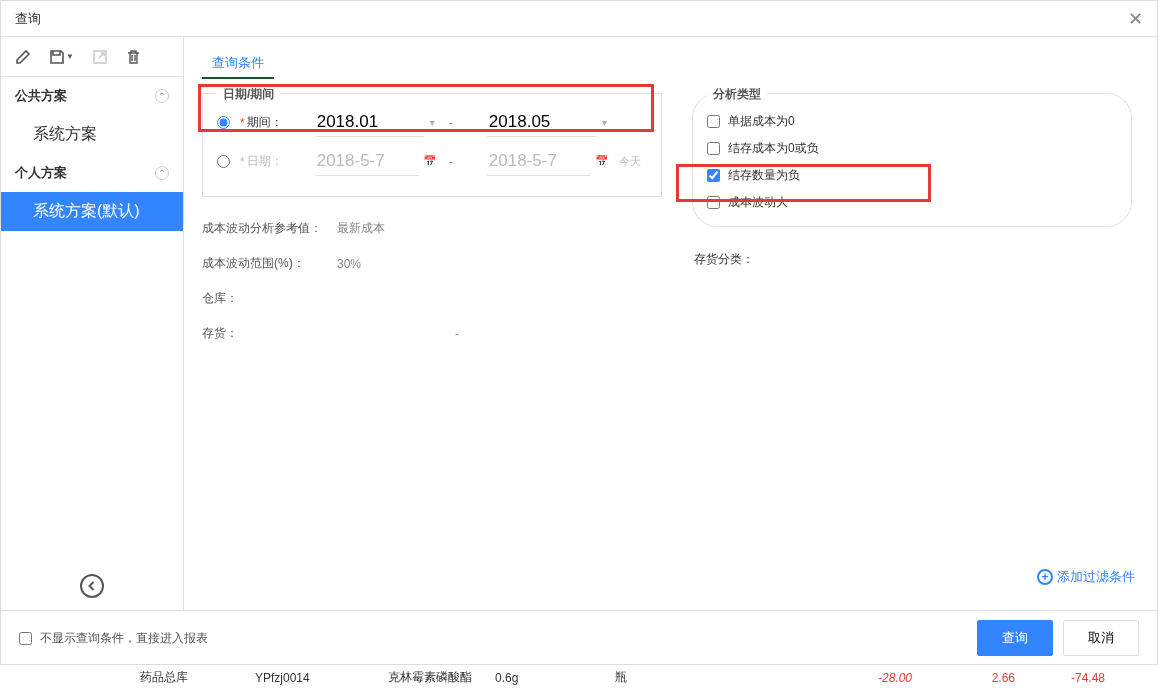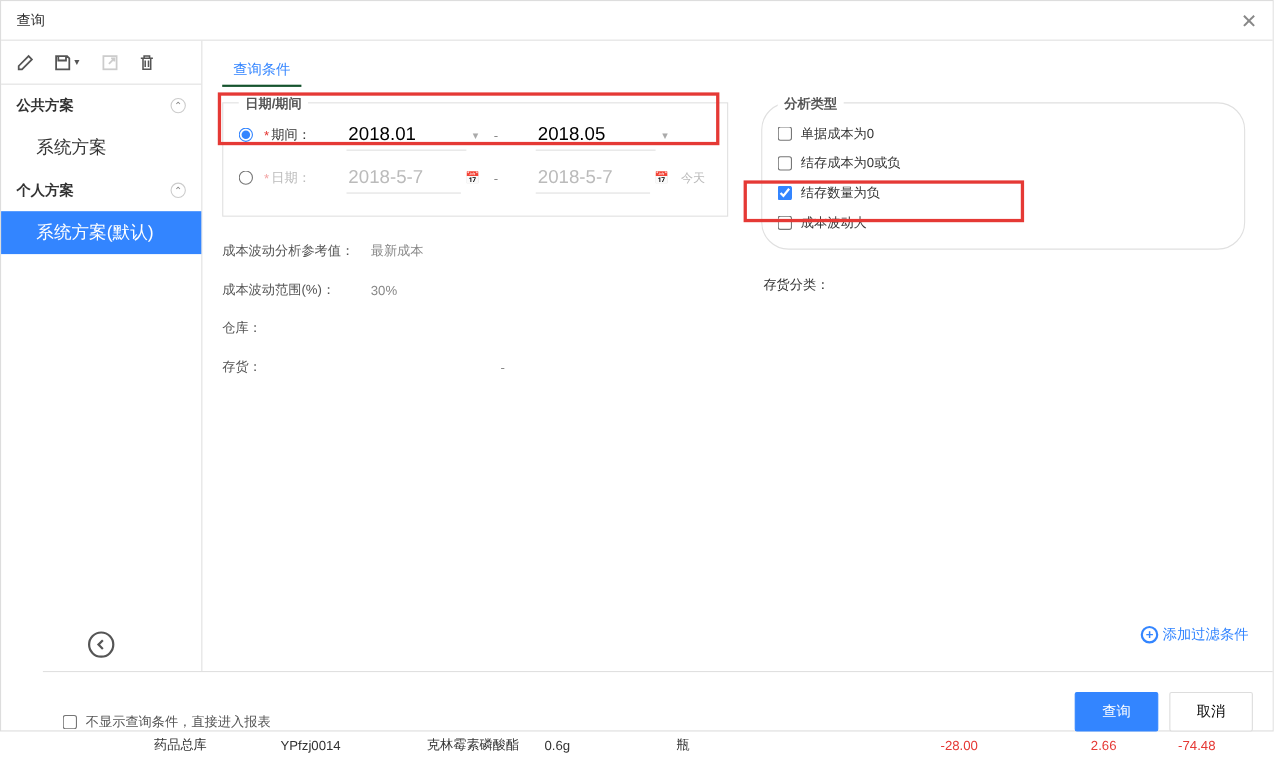--- a/index.html
+++ b/index.html
@@ -42,21 +42,21 @@
 .form-row { display: flex; align-items: center; padding: 9px 0; font-size: 12px; }
 .form-label { width: 135px; color: #555; }
 .form-label.short { width: 50px; }
 .form-value { color: #888; flex: 1; }
 .checkbox-row { display: flex; align-items: center; padding: 5px 0; font-size: 12px; }
 .checkbox-input { accent-color: #3385ff; margin-right: 8px; width: 13px; height: 13px; }
 .right-col .fieldset { position: relative; border-radius: 25px; }
 .stock-cat { padding: 10px 2px; font-size: 12px; color: #333; }
 .add-filter { position: absolute; right: 22px; bottom: 78px; color: #3385ff; font-size: 13px; display: flex; align-items: center; gap: 4px; cursor: pointer; }
 .add-filter-icon { width: 16px; height: 16px; border: 2px solid #3385ff; border-radius: 50%; display: inline-flex; align-items: center; justify-content: center; font-size: 12px; font-weight: bold; }
-.modal-footer { height: 55px; border-top: 1px solid #e0e0e0; display: flex; align-items: flex-end; padding: 0 18px; justify-content: space-between; margin-left: 38px; }
+.modal-footer { height: 55px; border-top: 1px solid #e0e0e0; display: flex; align-items: center; padding: 0 18px; justify-content: space-between; }
 .footer-left { display: flex; align-items: center; font-size: 12px; color: #555; }
 .footer-actions { display: flex; gap: 10px; }
 .btn { padding: 8px 24px; font-size: 13px; border-radius: 2px; cursor: pointer; border: 1px solid #ddd; background: #fff; }
 .btn.primary { background: #3385ff; color: #fff; border-color: #3385ff; }
 .bg-table { position: absolute; top: 665px; left: 0; width: 1158px; height: 25px; font-size: 12px; display: flex; align-items: center; color: #333; }
 .bg-table span { padding: 0 10px; }
 .neg { color: #e53935; }
 svg { display: block; }
 </style>
 </head>
@@ -210,16 +210,16 @@
   </div>
 </div>
 
 <div class="bg-table">
   <span style="width:130px;"></span>
   <span style="width:115px;">药品总库</span>
   <span style="width:130px;">YPfzj0014</span>
   <span style="width:110px;text-align:center;">克林霉素磷酸酯</span>
   <span style="width:120px;">0.6g</span>
   <span style="width:240px;">瓶</span>
-  <span style="width:100px;text-align:left;" class="neg">-28.00</span>
+  <span style="width:100px;text-align:center;font-style:italic;" class="neg">-28.00</span>
   <span style="width:80px;text-align:right;" class="neg">2.66</span>
   <span style="width:90px;text-align:right;" class="neg">-74.48</span>
 </div>
 
 </body></html>

